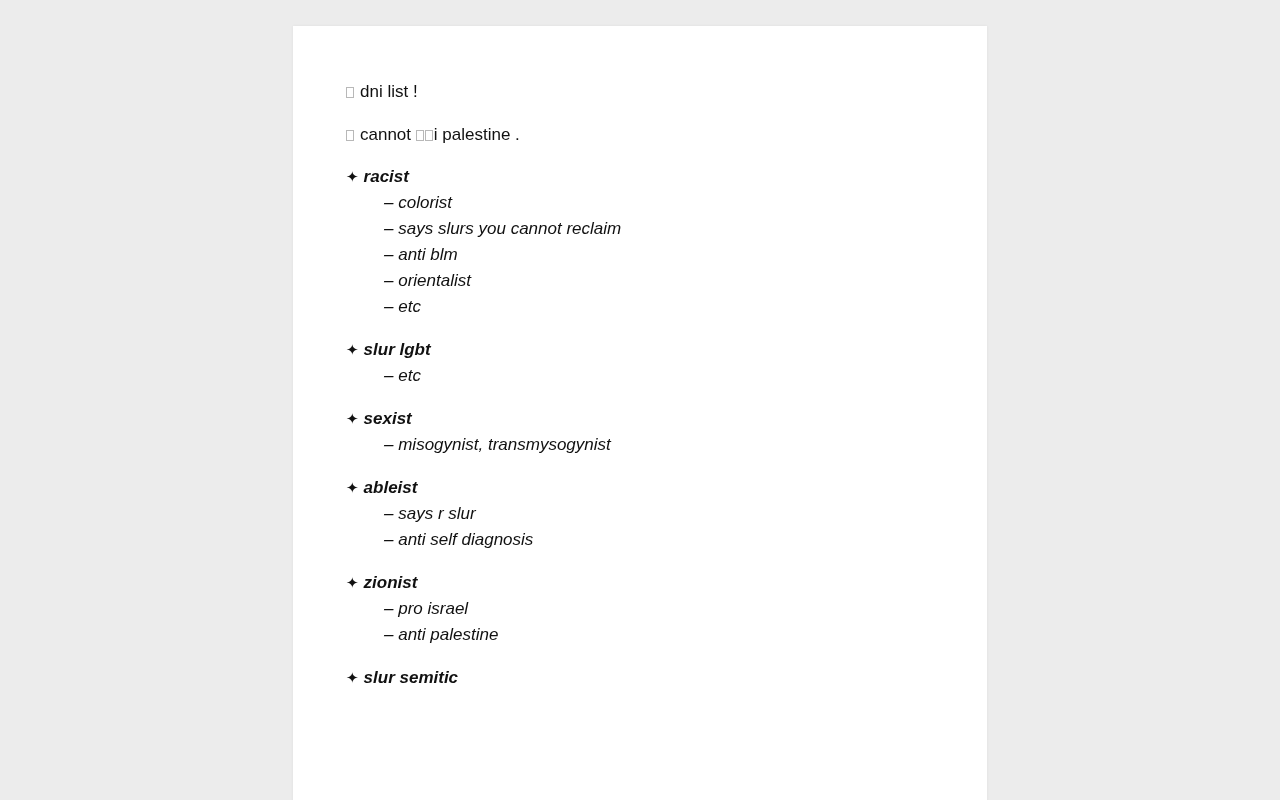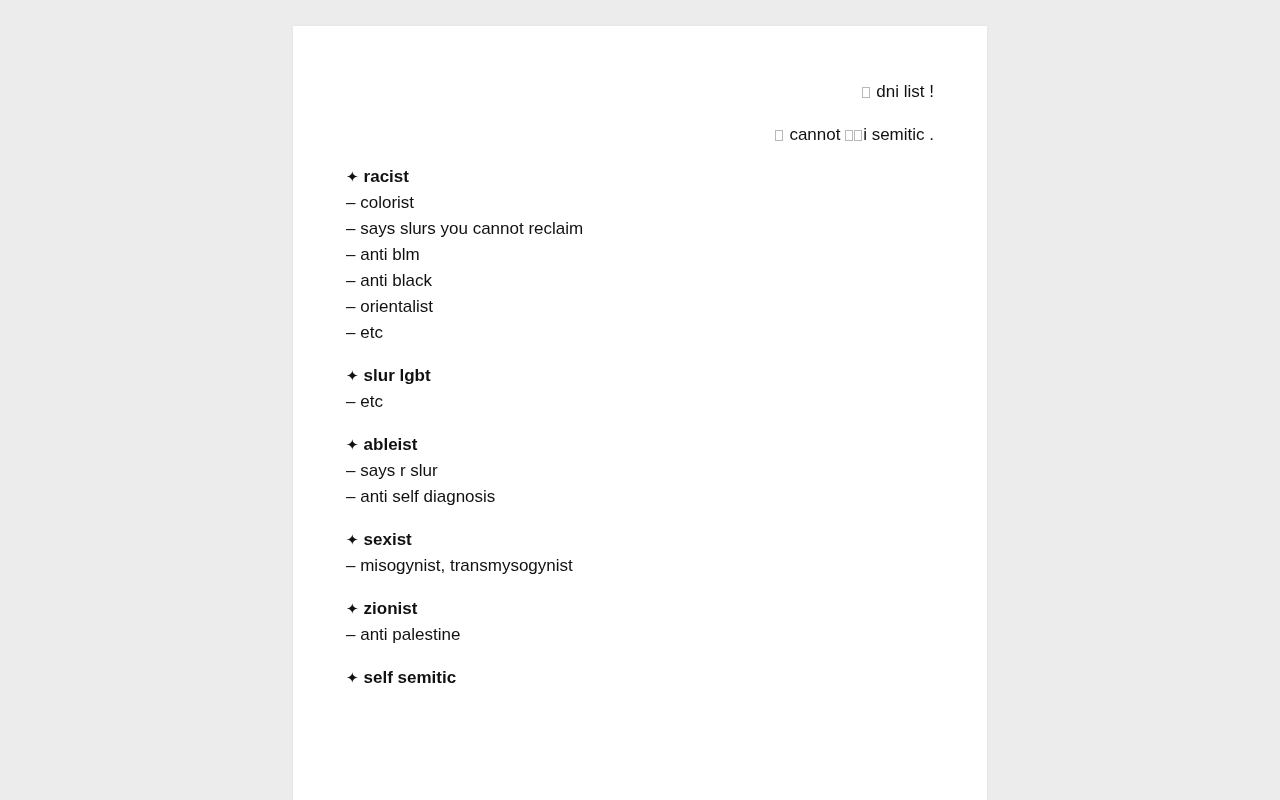--- a/index.html
+++ b/index.html
@@ -22,91 +22,92 @@
     .content {
       padding: 53px 53px 0 53px;
       font-family: "Liberation Sans", sans-serif;
       font-size: 17px;
       color: #111111;
     }
     .para {
       margin: 0 0 16px 0;
       line-height: 26px;
       height: 26px;
-      text-align: right;
     }
     .para.first { margin-bottom: 17px; }
     .tofu {
       display: inline-block;
       width: 8px;
       height: 11px;
       border: 1px solid #b8b8b8;
       vertical-align: -1px;
       box-sizing: border-box;
       margin-right: 1px;
     }
     .tofu.lead { margin-right: 6px; }
     .section {
       margin: 0 0 17px 0;
+      font-style: italic;
     }
     .section-title {
       line-height: 26px;
       font-weight: bold;
     }
     .star {
       font-weight: normal;
       font-family: "DejaVu Sans", sans-serif;
       font-size: 15px;
       margin-right: 5px;
     }
     .item {
       line-height: 26px;
+      margin-left: 38px;
     }
   </style>
 </head>
 <body>
 
 <div class="page">
   <div class="content">
 
     <div class="para first">
       <span class="tofu lead"></span><span>dni list !</span>
     </div>
 
     <div class="para">
       <span class="tofu lead"></span><span>cannot</span>
-      <span class="tofu"></span><span class="tofu"></span><span>i semitic .</span>
+      <span class="tofu"></span><span class="tofu"></span><span>i palestine .</span>
     </div>
 
     <div id="sections">
         <div class="section">
           <div class="section-title"><span class="star">✦</span><span>racist</span></div>
           <div class="item"><span>–</span> <span>colorist</span></div>
           <div class="item"><span>–</span> <span>says slurs you cannot reclaim</span></div>
           <div class="item"><span>–</span> <span>anti blm</span></div>
-          <div class="item"><span>–</span> <span>anti black</span></div>
           <div class="item"><span>–</span> <span>orientalist</span></div>
           <div class="item"><span>–</span> <span>etc</span></div>
         </div>
         <div class="section">
           <div class="section-title"><span class="star">✦</span><span>slur lgbt</span></div>
           <div class="item"><span>–</span> <span>etc</span></div>
         </div>
         <div class="section">
+          <div class="section-title"><span class="star">✦</span><span>sexist</span></div>
+          <div class="item"><span>–</span> <span>misogynist, transmysogynist</span></div>
+        </div>
+        <div class="section">
           <div class="section-title"><span class="star">✦</span><span>ableist</span></div>
           <div class="item"><span>–</span> <span>says r slur</span></div>
           <div class="item"><span>–</span> <span>anti self diagnosis</span></div>
         </div>
         <div class="section">
-          <div class="section-title"><span class="star">✦</span><span>sexist</span></div>
-          <div class="item"><span>–</span> <span>misogynist, transmysogynist</span></div>
-        </div>
-        <div class="section">
           <div class="section-title"><span class="star">✦</span><span>zionist</span></div>
+          <div class="item"><span>–</span> <span>pro israel</span></div>
           <div class="item"><span>–</span> <span>anti palestine</span></div>
         </div>
         <div class="section">
-          <div class="section-title"><span class="star">✦</span><span>self semitic</span></div>
+          <div class="section-title"><span class="star">✦</span><span>slur semitic</span></div>
         </div>
       </div>
 
   </div>
 </div>
 
 </body></html>

